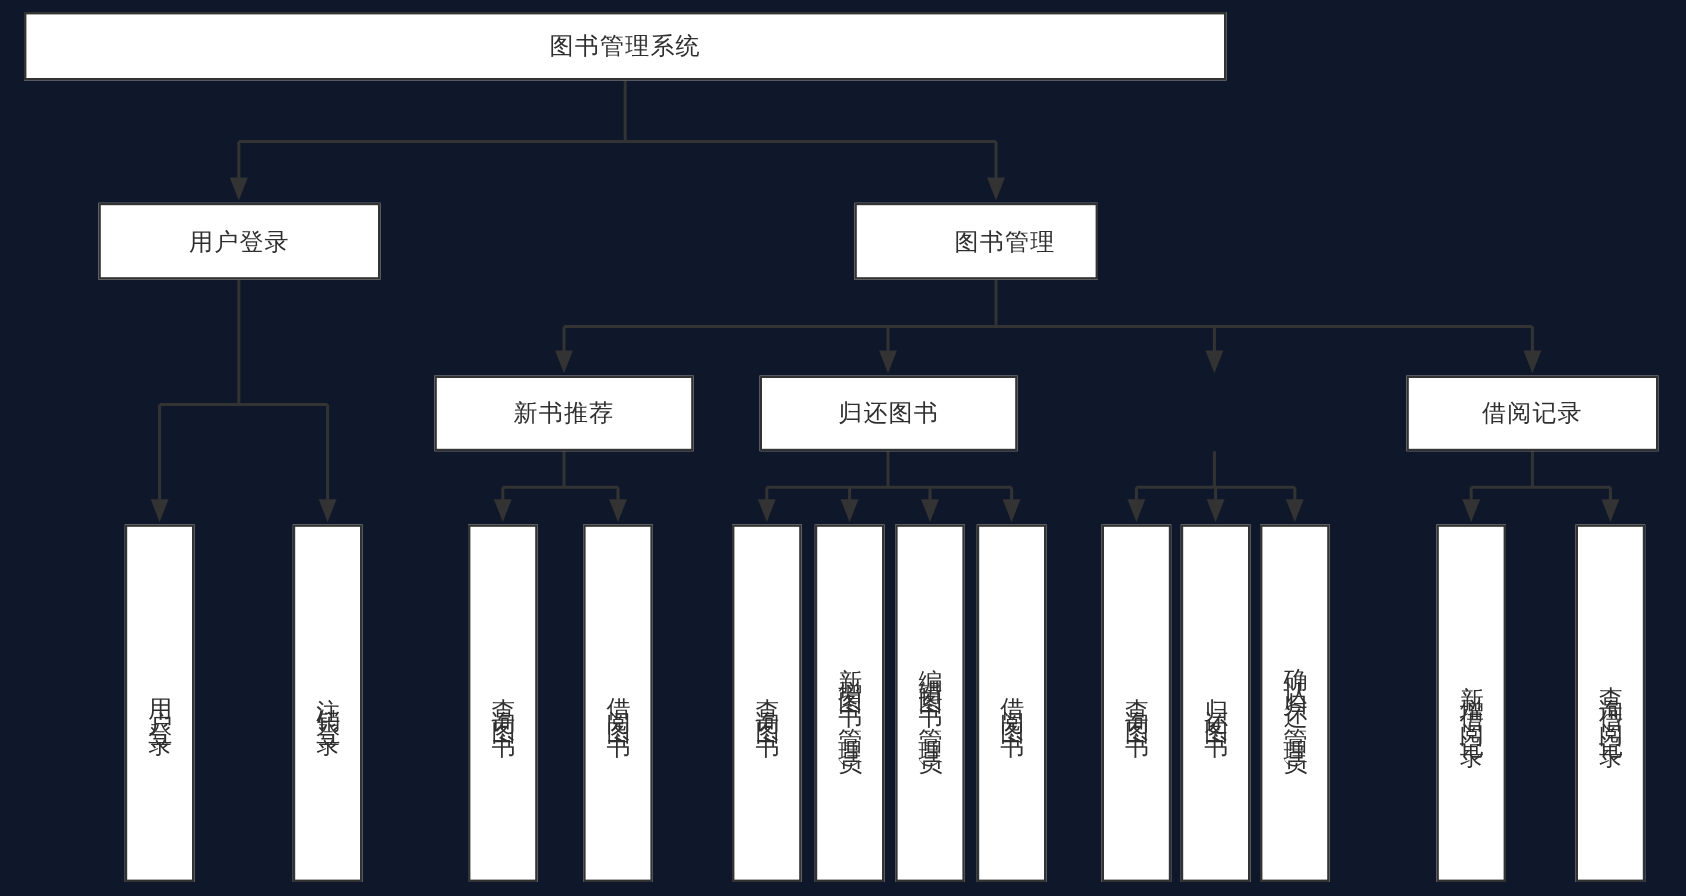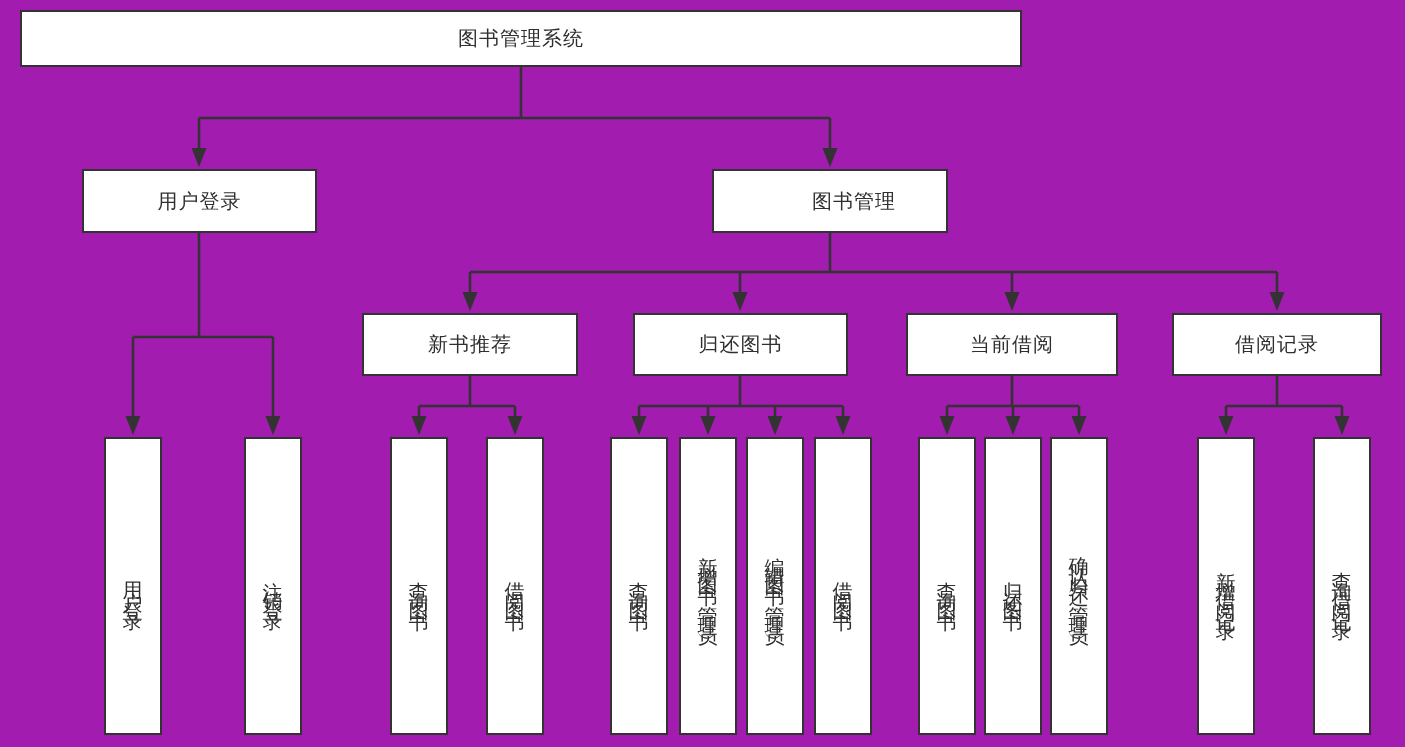--- a/index.html
+++ b/index.html
@@ -1,21 +1,21 @@
 <!DOCTYPE html>
 <html><head>
 <meta charset="utf-8">
 <style>
   html, body { margin: 0; padding: 0; background: #ffffff; }
   body { font-family: "Liberation Sans", "DejaVu Sans", sans-serif; }
   #stage {
     position: relative;
     width: 1405px;
     height: 747px;
-    background: #a21caf;
+    background: #0f172a;
     overflow: hidden;
   }
   .box {
     position: absolute;
     box-sizing: border-box;
     border: 2px solid #333333;
     background: #ffffff;
     display: flex;
     align-items: center;
     justify-content: center;
@@ -47,21 +47,21 @@
     font-size: 19px;
     color: #b5b5b5;
     white-space: nowrap;
     text-shadow: 1px 1px 0 #ffffff;
     z-index: 5;
   }
   
   #node-root { left: 20px; top: 10px; width: 1002px; height: 57px; }
   
   #node-user-login      { left: 82px;  top: 169px; width: 235px; height: 64px; }
-  #node-book-management { left: 712px; top: 169px; width: 236px; height: 64px; padding-left: 48px; }
+  #node-book-management { left: 712px; top: 169px; width: 203px; height: 64px; padding-left: 48px; }
   
   #node-new-book-recommend { left: 362px;  top: 313px; width: 216px; height: 63px; }
   #node-book-borrow        { left: 633px;  top: 313px; width: 215px; height: 63px; }
   #node-current-borrow     { left: 906px;  top: 313px; width: 212px; height: 63px; }
   #node-borrow-records     { left: 1172px; top: 313px; width: 210px; height: 63px; justify-content: center; }
   
   .leaf { top: 437px; width: 58px; height: 298px; }
   #leaf-0  { left: 104px; }
   #leaf-1  { left: 244px; }
   #leaf-2  { left: 390px; }
@@ -154,23 +154,20 @@
   <div class="box" id="node-book-management">
     <span class="h-label">图书管理</span>
   </div>
 
   <div class="box" id="node-new-book-recommend">
     <span class="h-label">新书推荐</span>
   </div>
   <div class="box" id="node-book-borrow">
     <span class="h-label">归还图书</span>
   </div>
-  <div class="box" id="node-current-borrow">
-    <span class="h-label">当前借阅</span>
-  </div>
   <div class="box" id="node-borrow-records">
     <span class="h-label">借阅记录</span>
   </div>
 
   <div class="box leaf" id="leaf-0">
     <span class="v-label">用户登录</span>
   </div>
   <div class="box leaf" id="leaf-1">
     <span class="v-label">注销登录</span>
   </div>

